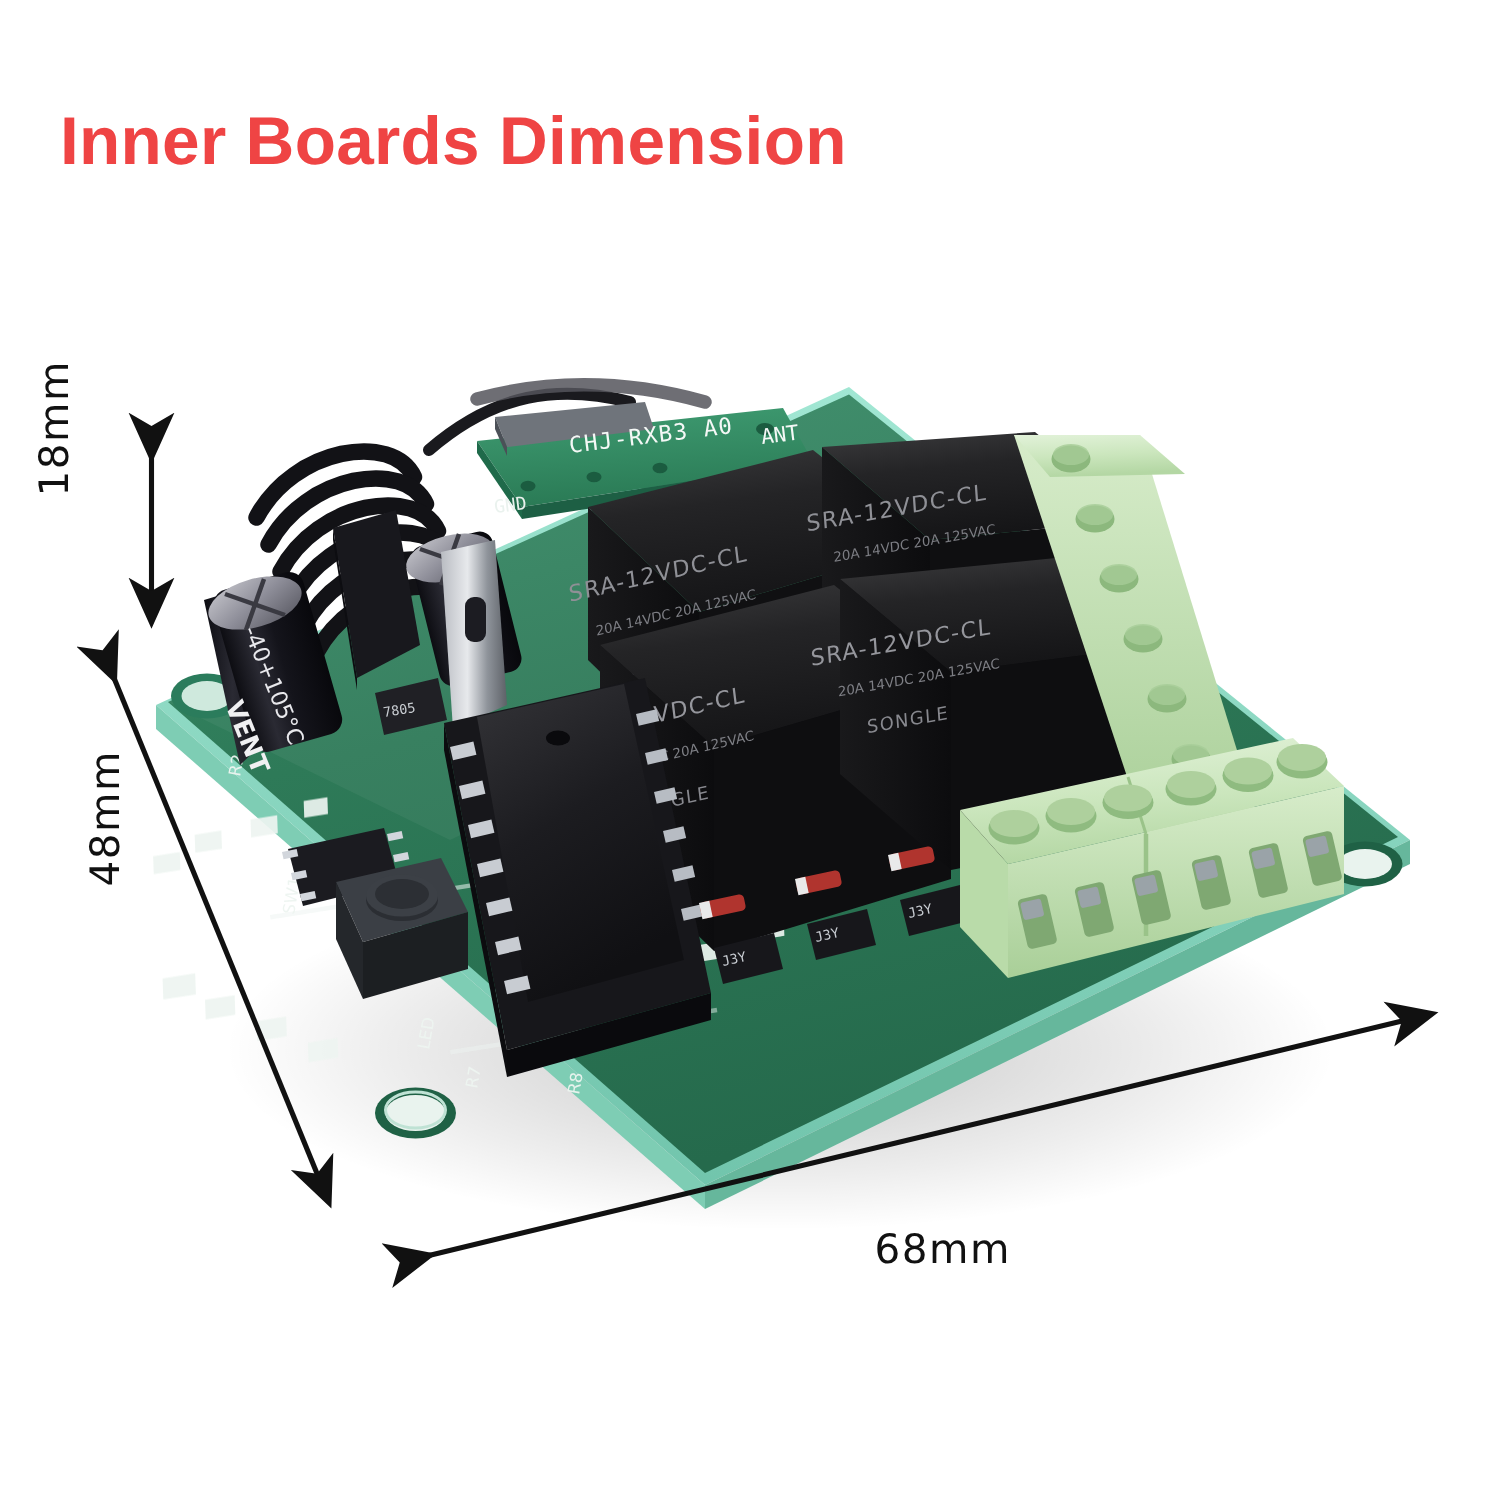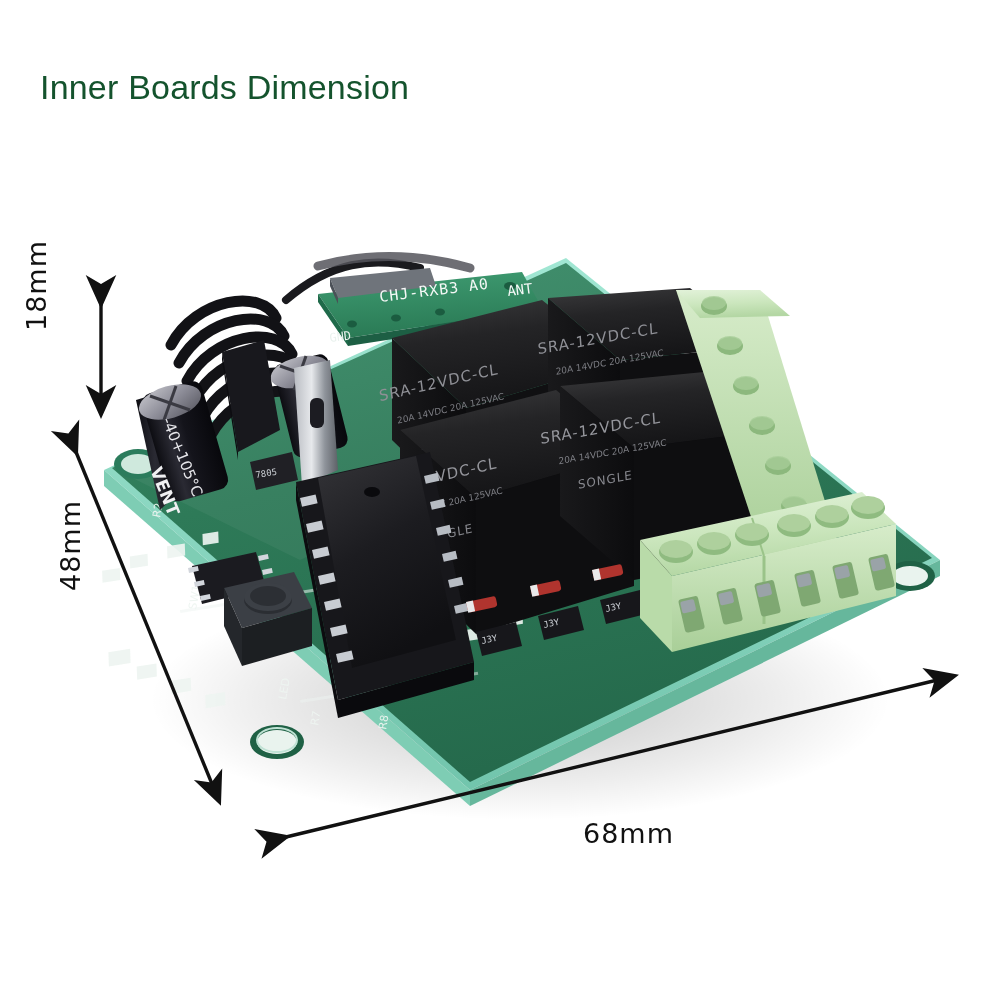--- a/index.html
+++ b/index.html
@@ -10,23 +10,23 @@
     font-family:"Liberation Sans", sans-serif;
     overflow:hidden;
     position:relative;
   }
   #stage{position:absolute;left:0;top:0;width:1004px;height:1004px;background:#fff;}
 
   
   .title{
     position:absolute;
     left:40px; top:68px;
-    font-size:34px;
-    font-weight:normal;
-    color:#14532d;
+    font-size:45px;
+    font-weight:bold;
+    color:#ef4444;
     letter-spacing:.2px;
     white-space:nowrap;
   }
 
   
   .dim-label{
     position:absolute;
     font-size:27px;
     color:#111;
     font-family:"DejaVu Sans", sans-serif;

